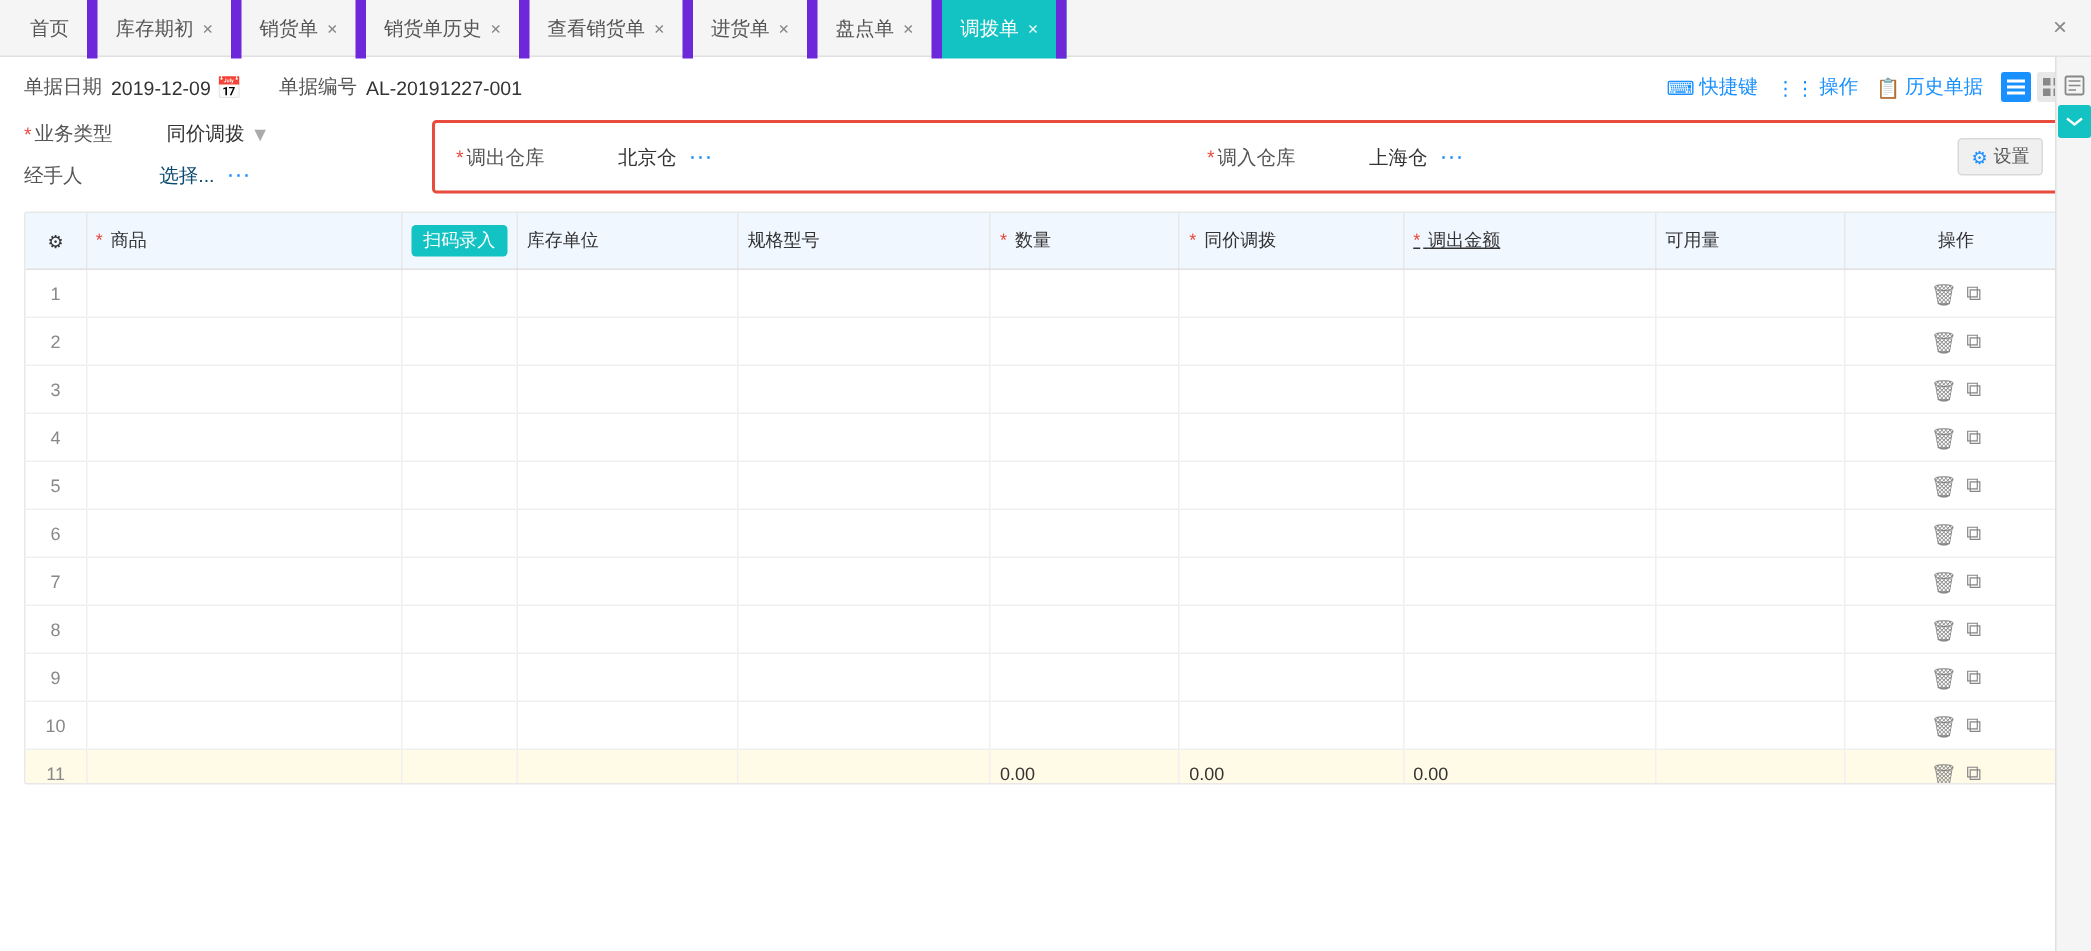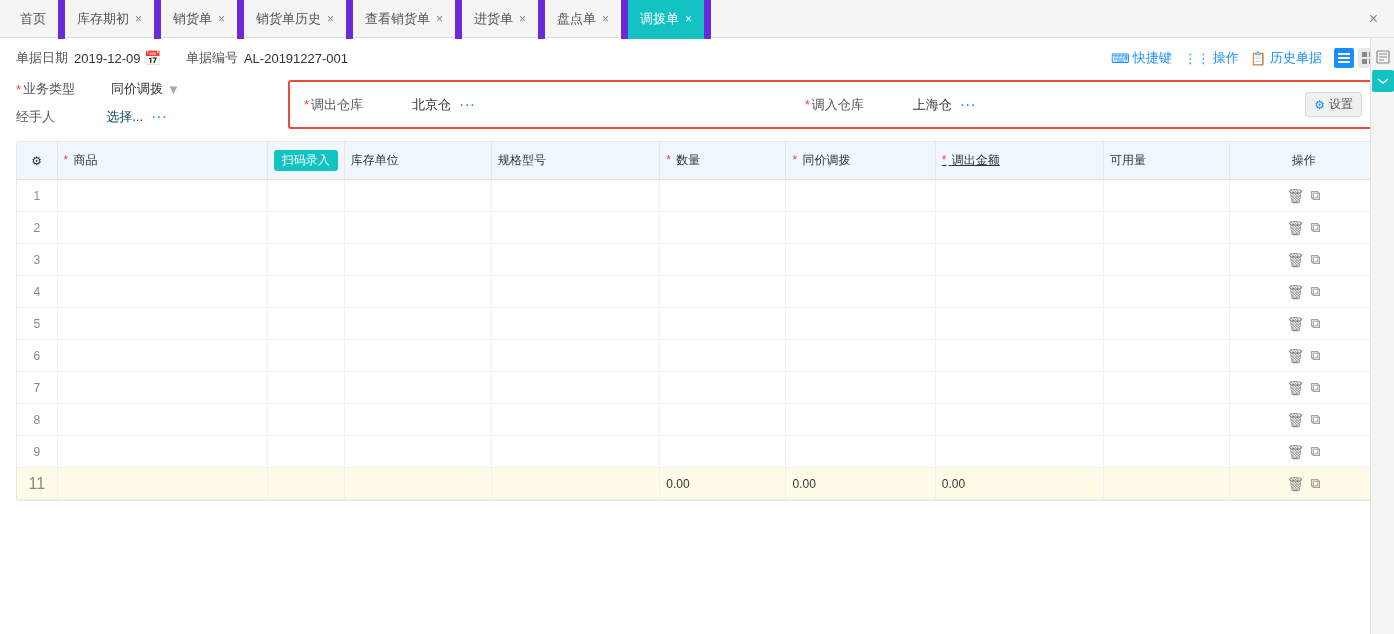--- a/index.html
+++ b/index.html
@@ -247,21 +247,21 @@
     }
     .action-icon {
       cursor: pointer;
       color: #888;
       font-size: 14px;
     }
 
     .subtotal-label {
       text-align: center;
       color: #888;
-      font-size: 16px;
+      font-size: 12px;
       margin-top: 16px;
     }
     .subtotal-value {
       color: #333;
       text-align: left;
       padding-left: 6px;
     }
 
     
     .right-sidebar {
@@ -608,20 +608,37 @@
       <td></td>
       <td></td>
       <td></td>
       <td>
         <div class="action-icons">
           <span class="action-icon" title="删除">🗑</span>
           <span class="action-icon" title="复制">⧉</span>
         </div>
       </td>
     </tr>
+            <tr>
+      <td class="row-num">10</td>
+      <td></td>
+      <td></td>
+      <td></td>
+      <td></td>
+      <td></td>
+      <td></td>
+      <td></td>
+      <td></td>
+      <td>
+        <div class="action-icons">
+          <span class="action-icon" title="删除">🗑</span>
+          <span class="action-icon" title="复制">⧉</span>
+        </div>
+      </td>
+    </tr>
             <tr class="subtotal-row">
       <td class="row-num subtotal-label" colspan="1">11</td>
       <td></td>
       <td></td>
       <td></td>
       <td></td>
       <td class="subtotal-value">0.00</td>
       <td class="subtotal-value">0.00</td>
       <td class="subtotal-value">0.00</td>
       <td></td>

